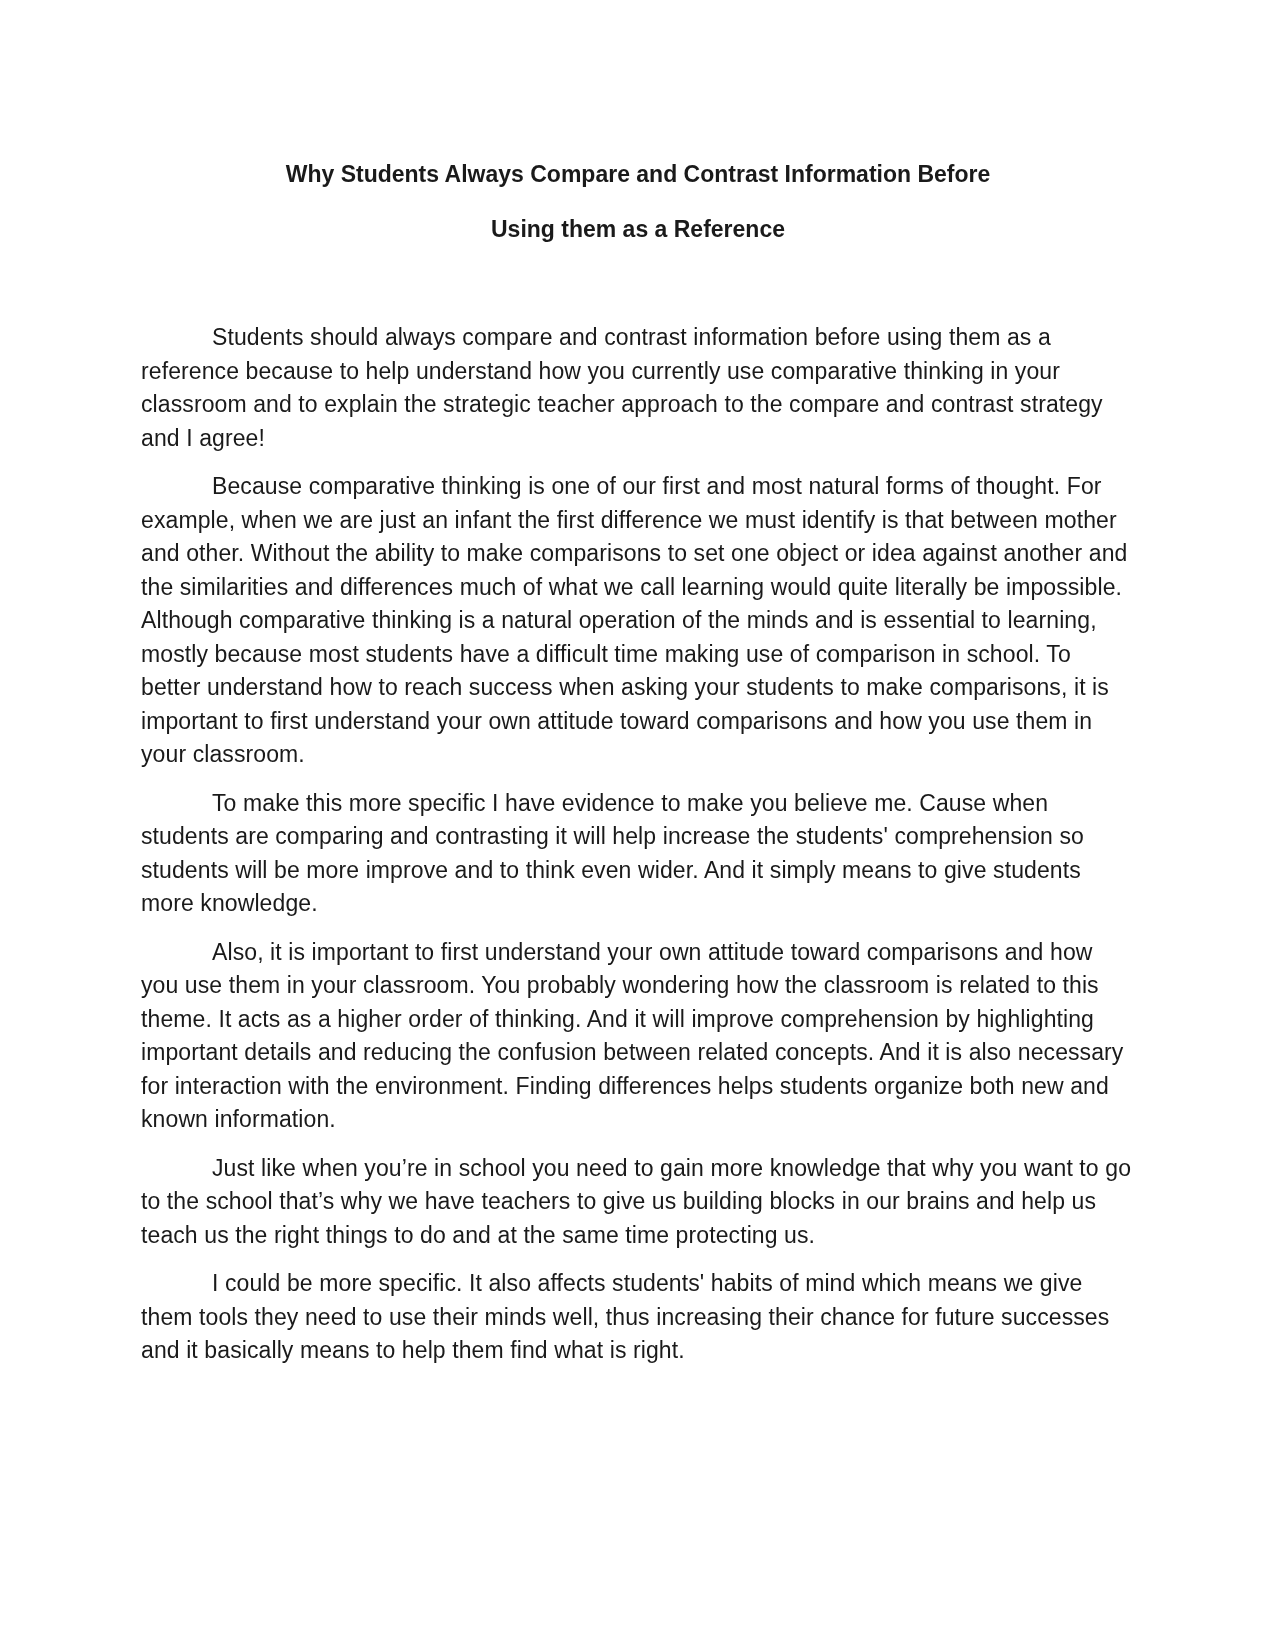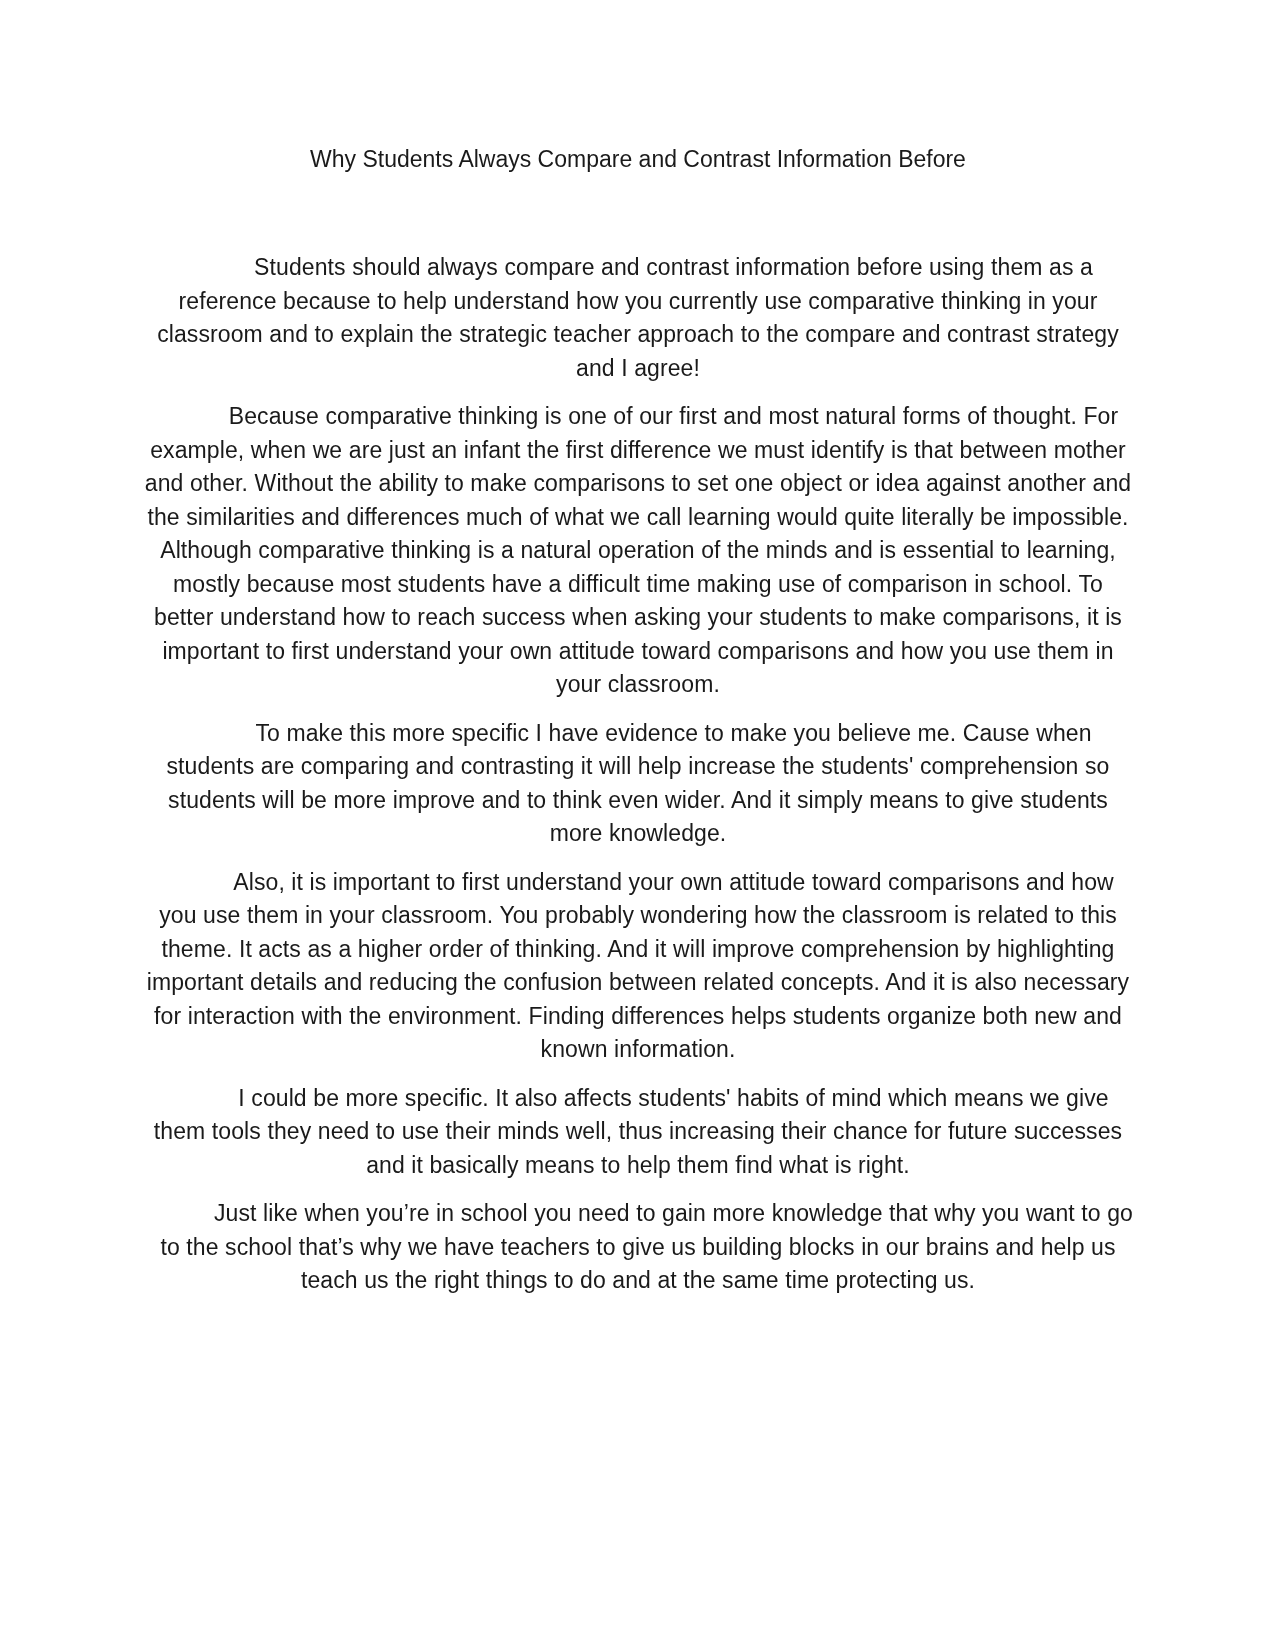--- a/index.html
+++ b/index.html
@@ -17,48 +17,49 @@
     padding: 143px 140px 100px 141px;
     font-family: "Liberation Sans", "DejaVu Sans", sans-serif;
     color: #1a1a1a;
   }
   .title-block {
     text-align: center;
     margin-bottom: 75px;
   }
   .title-line {
     font-size: 23px;
-    font-weight: normal;
+    font-weight: bold;
     line-height: 33px;
-    margin: 0;
+    margin: 15px;
   }
   .title-line + .title-line {
     margin-top: 22px;
   }
   .body-text p {
     font-size: 23px;
     font-weight: 400;
     line-height: 33.5px;
     margin: 0 0 15px 0;
     text-indent: 71px;
-    text-align: center;
+    text-align: left;
     letter-spacing: 0.1px;
   }
 </style>
 </head>
 <body>
 
 <div class="page">
 
   <div class="title-block">
     <h1 class="title-line">Why Students Always Compare and Contrast Information Before</h1>
+    <h1 class="title-line">Using them as a Reference</h1>
   </div>
 
   <div class="body-text">
     <p>Students should always compare and contrast information before using them as a reference because to help understand how you currently use comparative thinking in your classroom and to explain the strategic teacher approach to the compare and contrast strategy and I agree!</p>
     <p>Because comparative thinking is one of our first and most natural forms of thought. For example, when we are just an infant the first difference we must identify is that between mother and other. Without the ability to make comparisons to set one object or idea against another and the similarities and differences much of what we call learning would quite literally be impossible. Although comparative thinking is a natural operation of the minds and is essential to learning, mostly because most students have a difficult time making use of comparison in school. To better understand how to reach success when asking your students to make comparisons, it is important to first understand your own attitude toward comparisons and how you use them in your classroom.</p>
     <p>To make this more specific I have evidence to make you believe me. Cause when students are comparing and contrasting it will help increase the students' comprehension so students will be more improve and to think even wider. And it simply means to give students more knowledge.</p>
     <p>Also, it is important to first understand your own attitude toward comparisons and how you use them in your classroom. You probably wondering how the classroom is related to this theme. It acts as a higher order of thinking. And it will improve comprehension by highlighting important details and reducing the confusion between related concepts. And it is also necessary for interaction with the environment. Finding differences helps students organize both new and known information.</p>
+    <p>Just like when you’re in school you need to gain more knowledge that why you want to go to the school that’s why we have teachers to give us building blocks in our brains and help us teach us the right things to do and at the same time protecting us.</p>
     <p>I could be more specific. It also affects students' habits of mind which means we give them tools they need to use their minds well, thus increasing their chance for future successes and it basically means to help them find what is right.</p>
-    <p>Just like when you’re in school you need to gain more knowledge that why you want to go to the school that’s why we have teachers to give us building blocks in our brains and help us teach us the right things to do and at the same time protecting us.</p>
   </div>
 
 </div>
 
 </body></html>

